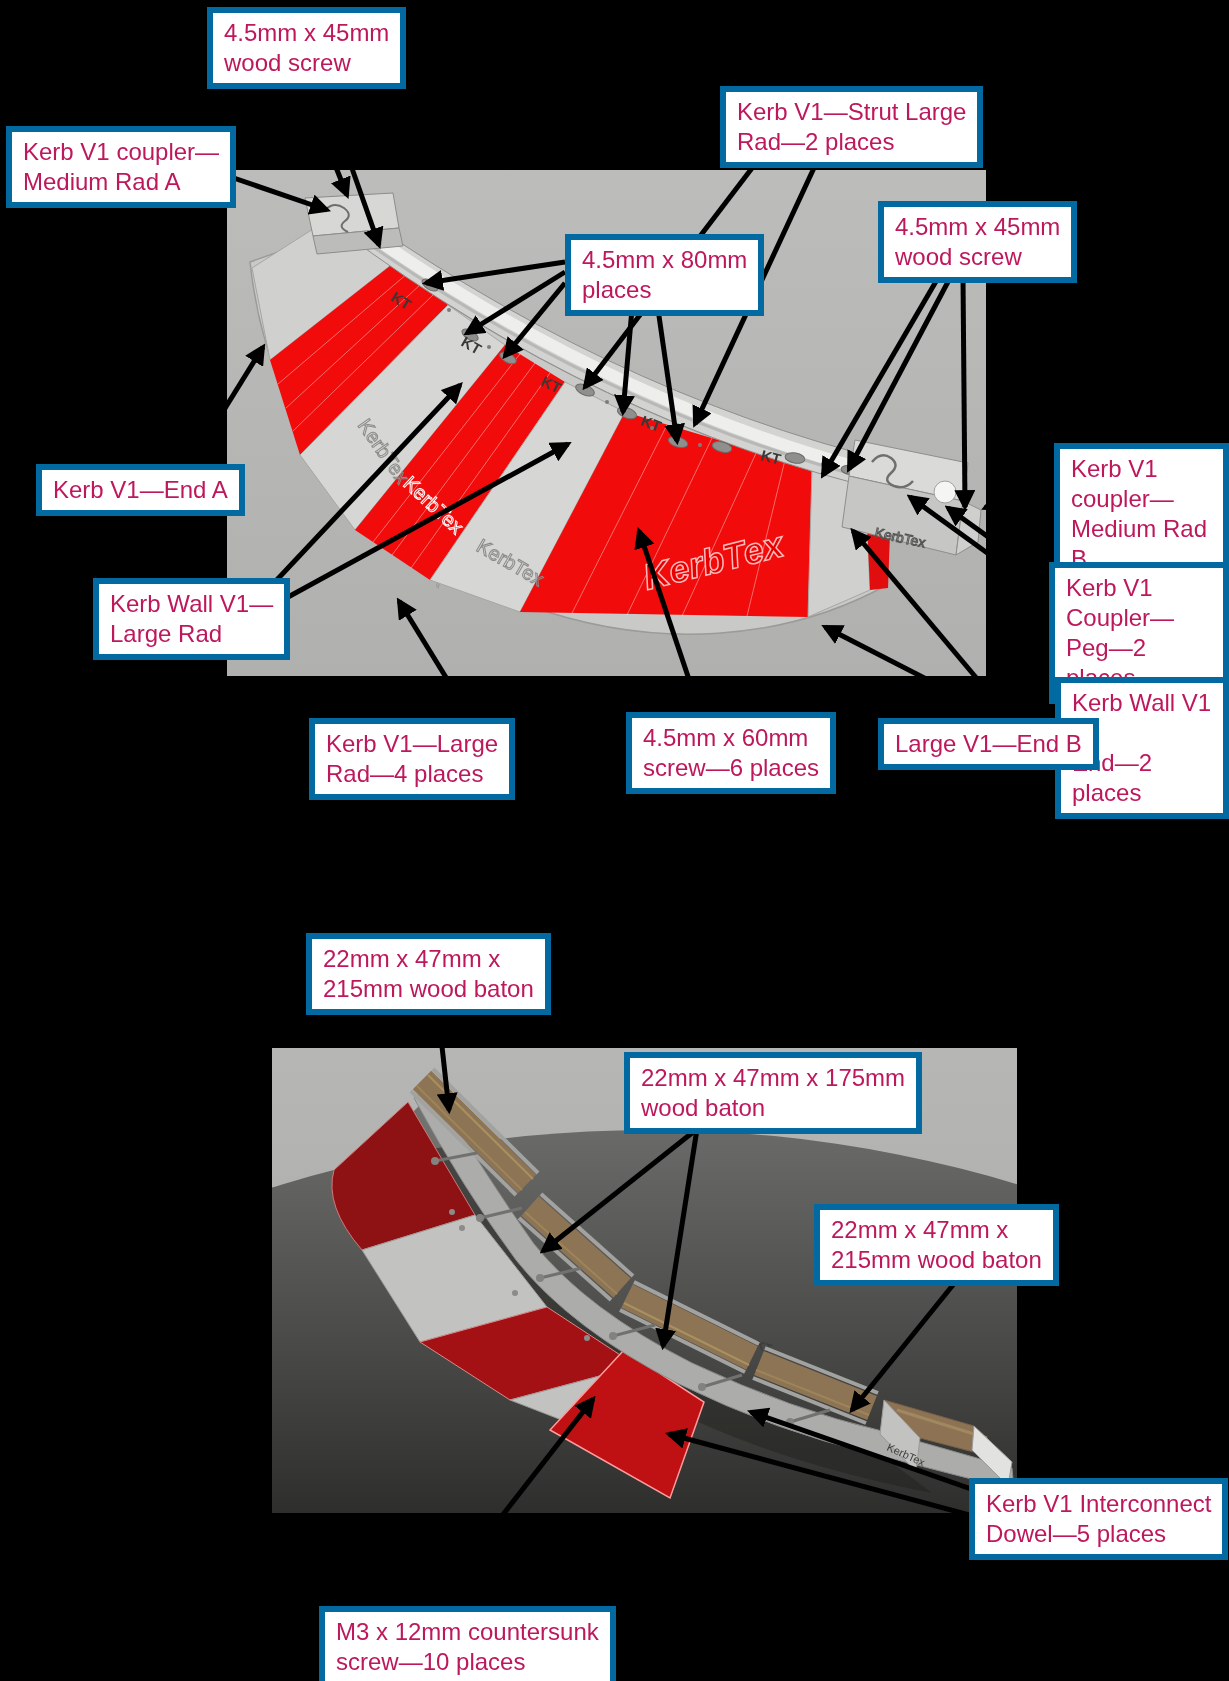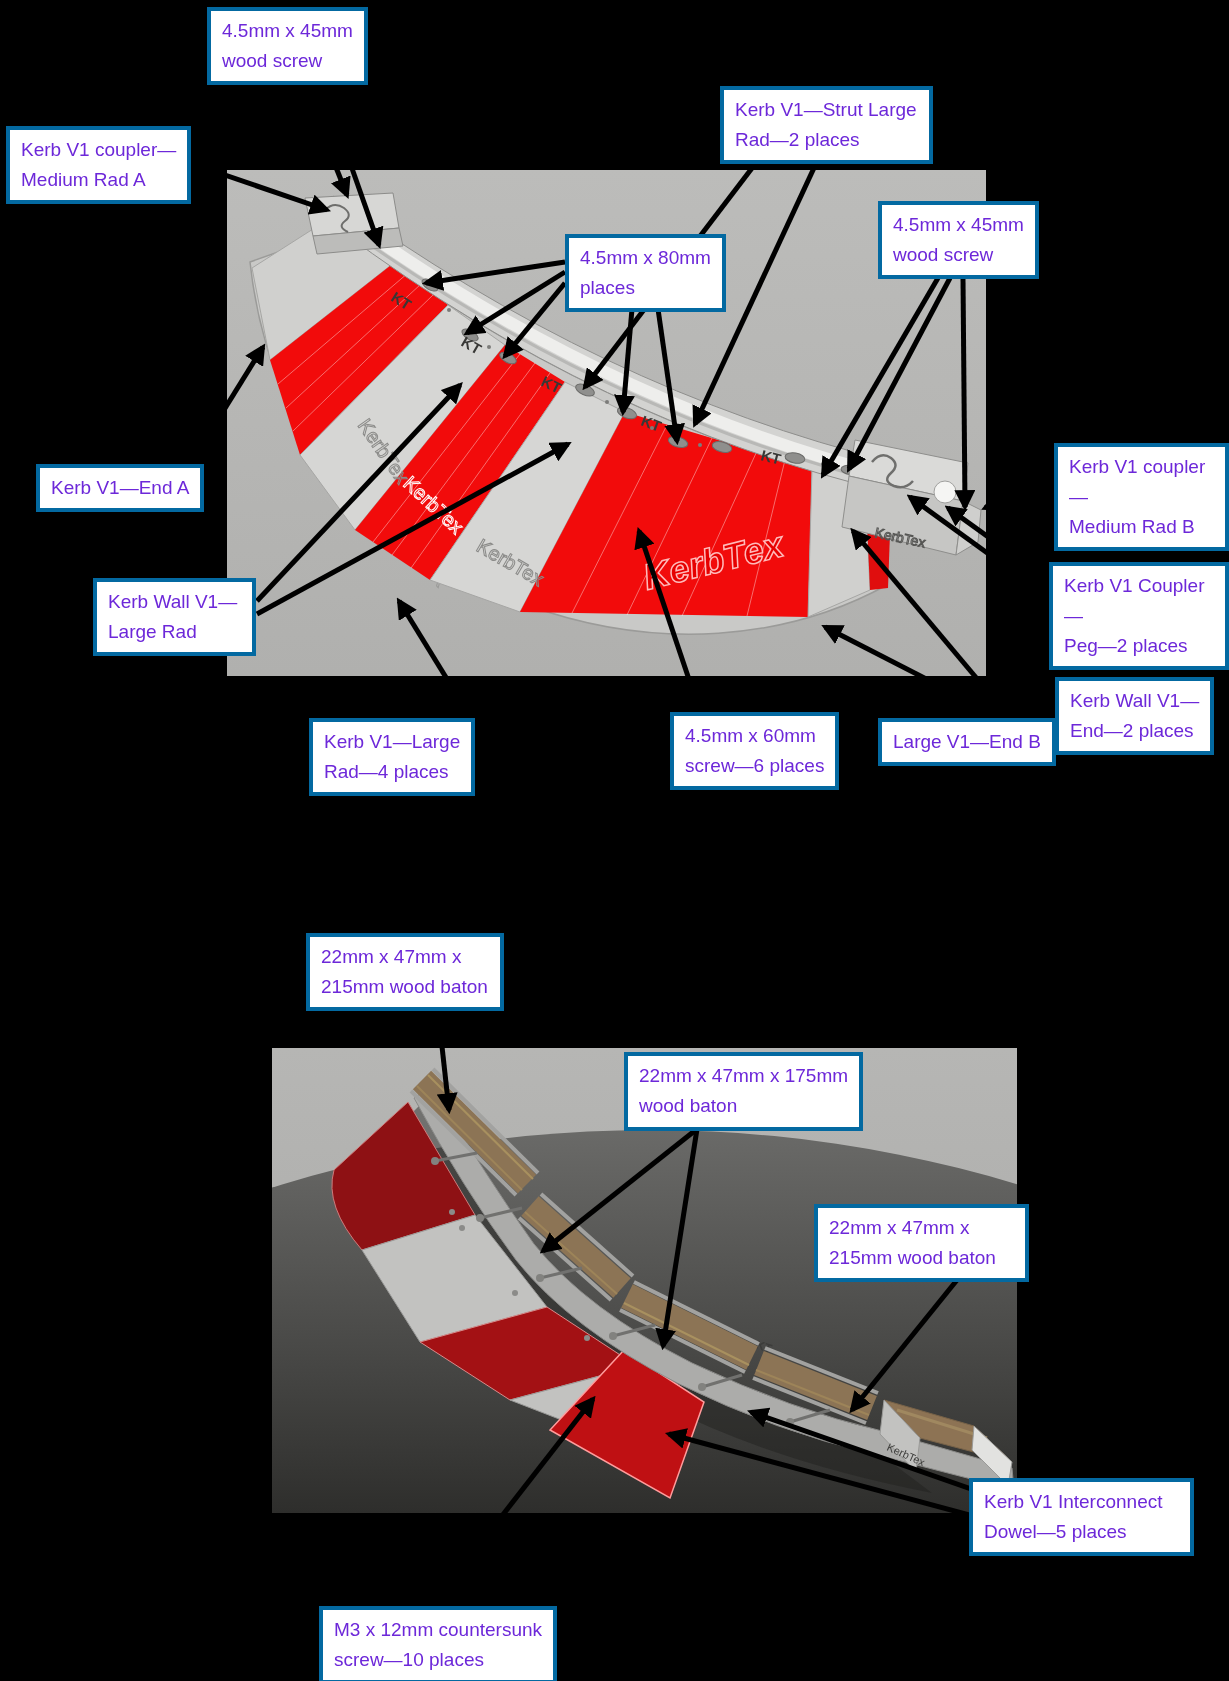--- a/index.html
+++ b/index.html
@@ -1,23 +1,23 @@
 <!DOCTYPE html>
 <html><head>
 <meta charset="utf-8">
 <style>
   html,body{margin:0;padding:0;background:#000;}
   #page{position:relative;width:1229px;height:1681px;background:#000;overflow:hidden;
         font-family:"Liberation Sans",sans-serif;}
   .render{position:absolute;z-index:1;}
   #arrow-layer{position:absolute;left:0;top:0;z-index:5;pointer-events:none;}
   #callouts .callout{
-    position:absolute;z-index:10;background:#fff;color:#6d28d9;
-    border:4px solid #0369a1;box-sizing:border-box;
-    font-size:19px;line-height:30px;padding:5px 11px;white-space:pre-line;
+    position:absolute;z-index:10;background:#fff;color:#be185d;
+    border:6px solid #0369a1;box-sizing:border-box;
+    font-size:24px;line-height:30px;padding:5px 11px;white-space:pre-line;
   }
   text{font-family:"Liberation Sans",sans-serif;}
 </style>
 </head>
 <body>
 
 <div id="page">
 
   <svg class="render" style="left:227px;top:170px;" width="759" height="506" viewBox="0 0 759 506">
     <defs>
@@ -245,21 +245,21 @@
       <div class="callout" style="left: 1054px; top: 443px; min-width: 171px; min-height: 72px;">Kerb V1 coupler—
 Medium Rad B</div>
       <div class="callout" style="left: 93px; top: 578px; min-width: 163px; min-height: 75px;">Kerb Wall V1—
 Large Rad</div>
       <div class="callout" style="left: 1049px; top: 562px; min-width: 174px; min-height: 71px;">Kerb V1 Coupler—
 Peg—2 places</div>
       <div class="callout" style="left: 1055px; top: 677px; min-width: 146px; min-height: 72px;">Kerb Wall V1—
 End—2 places</div>
       <div class="callout" style="left: 309px; top: 718px; min-width: 160px; min-height: 73px;">Kerb V1—Large
 Rad—4 places</div>
-      <div class="callout" style="left: 670px; top: 712px; min-width: 159px; min-height: 73px;">4.5mm x 60mm
+      <div class="callout" style="left: 626px; top: 712px; min-width: 159px; min-height: 73px;">4.5mm x 60mm
 screw—6 places</div>
       <div class="callout" style="left: 878px; top: 718px; min-width: 165px; min-height: 42px;">Large V1—End B</div>
       <div class="callout" style="left: 306px; top: 933px; min-width: 198px; min-height: 69px;">22mm x 47mm x
 215mm wood baton</div>
       <div class="callout" style="left: 624px; top: 1052px; min-width: 238px; min-height: 79px;">22mm x 47mm x 175mm
 wood baton</div>
       <div class="callout" style="left: 814px; top: 1204px; min-width: 215px; min-height: 76px;">22mm x 47mm x
 215mm wood baton</div>
       <div class="callout" style="left: 969px; top: 1478px; min-width: 225px; min-height: 68px;">Kerb V1 Interconnect
 Dowel—5 places</div>

